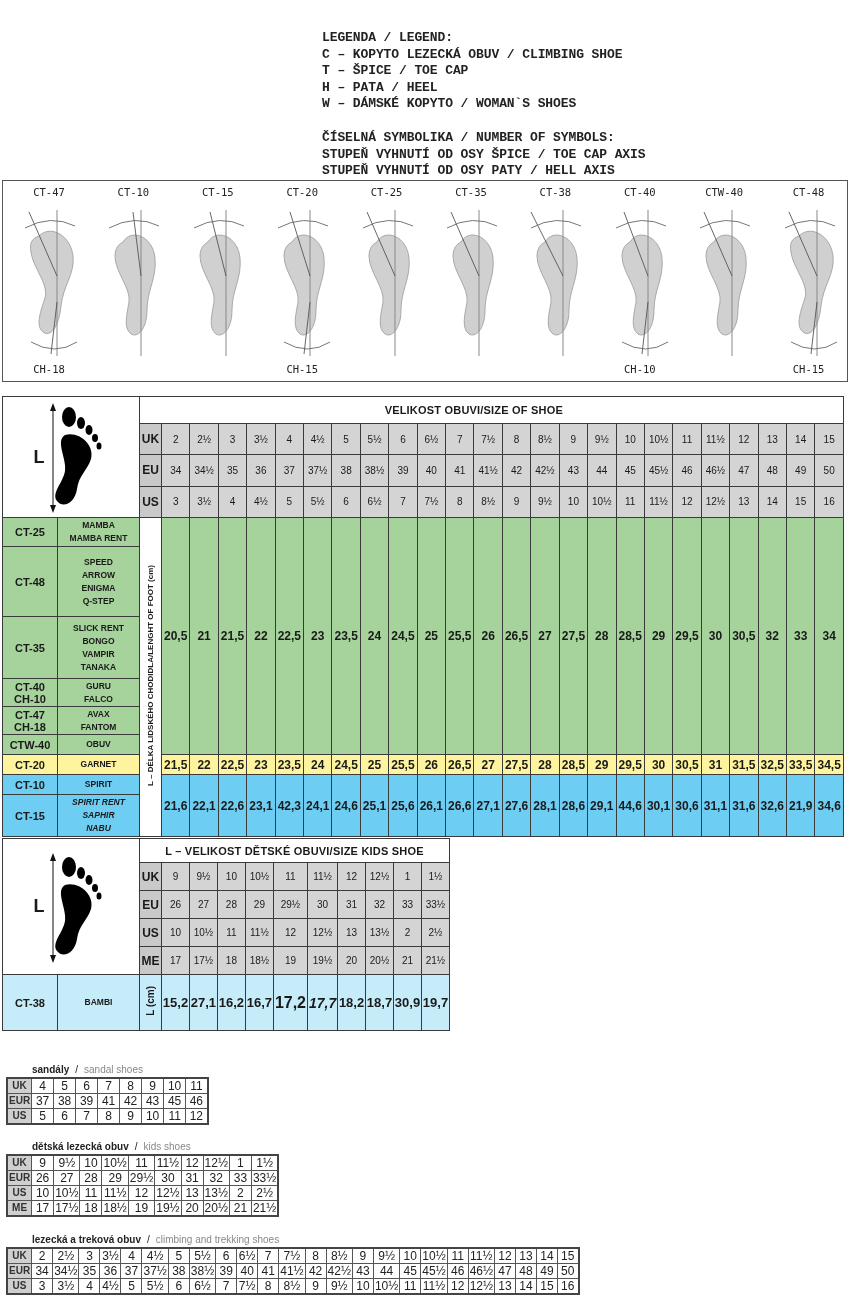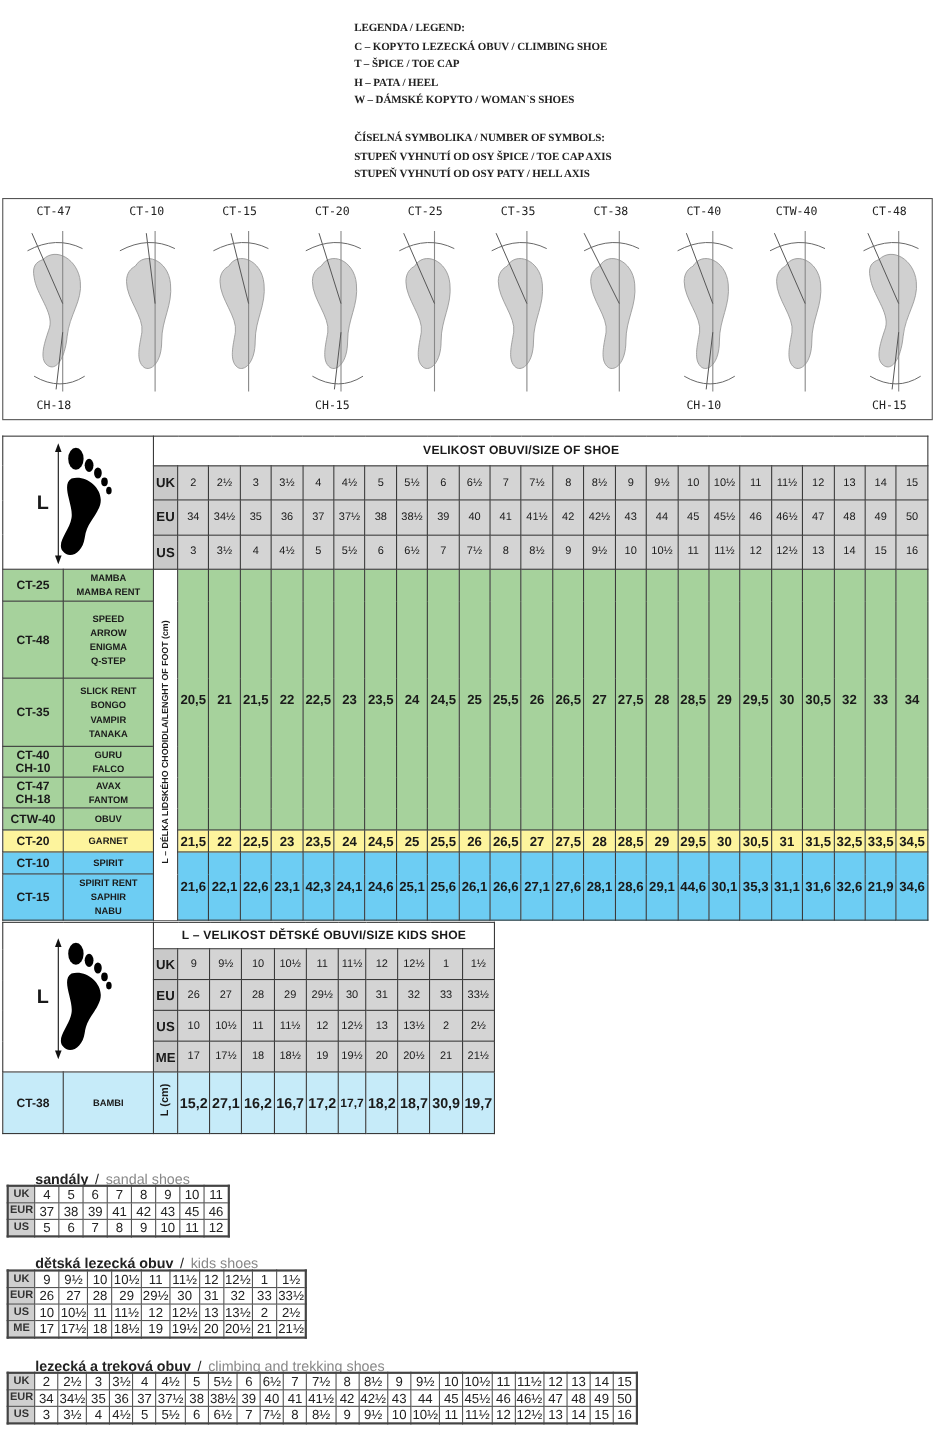--- a/index.html
+++ b/index.html
@@ -1,17 +1,17 @@
 <!DOCTYPE html>
 <html><head>
 <meta charset="utf-8">
 <style>
   * { box-sizing: border-box; }
   body { margin: 0; width: 850px; height: 1311px; background: #ffffff; font-family: "Liberation Sans", sans-serif; color: #1a1a1a; position: relative; overflow: hidden; }
-  .legend { position: absolute; left: 322px; top: 18px; font-family: Liberation Serif, serif; font-weight: bold; font-size: 10px; line-height: 16.6px; color: #222; letter-spacing: -0.1px; }
+  .legend { position: absolute; left: 322px; top: 30px; font-family: Liberation Mono, monospace; font-weight: bold; font-size: 13px; line-height: 16.6px; color: #222; letter-spacing: -0.1px; }
   .legend .gap { height: 17px; }
 
   
   .diagram { position: absolute; left: 2px; top: 180px; width: 846px; height: 202px; border: 1.5px solid #555; background: #fff; }
   .foot-cell { position: absolute; top: 0; width: 84px; height: 200px; }
   .foot-cell .ct { position: absolute; top: 5px; left: 0; width: 100%; text-align: center; font-family: "DejaVu Sans Mono", monospace; font-size: 10.5px; color: #222; }
   .foot-cell .ch { position: absolute; top: 182px; left: 0; width: 100%; text-align: center; font-family: "DejaVu Sans Mono", monospace; font-size: 10.5px; color: #222; }
   .foot-cell svg { position: absolute; left: 10px; top: 25px; }
 
   
@@ -30,21 +30,21 @@
   .lightblue { background: #c6ebf9; }
   .val { font-weight: bold; font-size: 12px; }
   .vert-cell { background: #fff; width: 22px; position: relative; }
   .vert-text { writing-mode: vertical-rl; transform: rotate(180deg); font-weight: bold; font-size: 8px; white-space: nowrap; display: inline-block; }
 
   .kids-table { position: absolute; left: 2px; top: 838px; width: 448px; }
   .kids-table td { border: 1px solid #3a3a3a; text-align: center; vertical-align: middle; padding: 0; }
   .kids-table .sz { height: 28px; }
 
   
-  .small-caption { position: absolute; font-size: 13px; color: #222; padding-left: 26px; }
+  .small-caption { position: absolute; font-size: 10px; color: #222; padding-left: 26px; }
   .small-caption b { font-weight: bold; }
   .small-caption .sep { margin: 0 6px; }
   .small-caption .en { color: #888; }
   .small-table { position: absolute; border: 2px solid #444; }
   .small-table td { border: 1px solid #555; text-align: center; padding: 0 1px; font-size: 12px; height: 15px; line-height: 14px; color: #222; background: #fff; }
   .small-table td.h { background: #cfcfcf; font-weight: bold; font-size: 10px; color: #333; width: 22px; }
 </style>
 </head>
 <body>
 
@@ -375,30 +375,30 @@
         <td rowspan="2" class="val blue">25,6</td>
         <td rowspan="2" class="val blue">26,1</td>
         <td rowspan="2" class="val blue">26,6</td>
         <td rowspan="2" class="val blue">27,1</td>
         <td rowspan="2" class="val blue">27,6</td>
         <td rowspan="2" class="val blue">28,1</td>
         <td rowspan="2" class="val blue">28,6</td>
         <td rowspan="2" class="val blue">29,1</td>
         <td rowspan="2" class="val blue">44,6</td>
         <td rowspan="2" class="val blue">30,1</td>
-        <td rowspan="2" class="val blue">35,3</td>
+        <td rowspan="2" class="val blue">30,6</td>
         <td rowspan="2" class="val blue">31,1</td>
         <td rowspan="2" class="val blue">31,6</td>
         <td rowspan="2" class="val blue">32,6</td>
         <td rowspan="2" class="val blue">21,9</td>
         <td rowspan="2" class="val blue">34,6</td>
       </tr>
       <tr style="height:42px">
         <td class="model-cell blue">CT-15</td>
-        <td class="name-cell blue" style="white-space:pre-line;">SPIRIT RENT
+        <td class="name-cell blue" style="white-space:pre-line;font-style:italic;">SPIRIT RENT
 SAPHIR
 NABU</td>
       </tr>
     </tbody>
   </table>
 
 <table class="kids-table" id="kidsTable">
     <tbody>
       <tr>
         <td rowspan="5" colspan="2" class="foot-icon-cell" style="width:137px;height:136px;">
@@ -472,22 +472,22 @@
         <td class="sz">21½</td>
       </tr>
       <tr style="height:56px">
         <td class="model-cell lightblue" style="width:55px;">CT-38</td>
         <td class="name-cell lightblue" style="width:82px;">BAMBI</td>
         <td class="lightblue" style="width:22px;"><span class="vert-text" style="font-size:10px;">L (cm)</span></td>
         <td class="val lightblue" style="font-size:13px;">15,2</td>
         <td class="val lightblue" style="font-size:13px;">27,1</td>
         <td class="val lightblue" style="font-size:13px;">16,2</td>
         <td class="val lightblue" style="font-size:13px;margin-top:25px;">16,7</td>
-        <td class="val lightblue" style="font-size:13px;margin-top:32px;">17,2</td>
-        <td class="val lightblue" style="font-size:11px;">17,7</td>
+        <td class="val lightblue" style="font-size:16px;margin-top:32px;">17,2</td>
+        <td class="val lightblue" style="font-size:14px;font-style:italic;">17,7</td>
         <td class="val lightblue" style="font-size:13px;">18,2</td>
         <td class="val lightblue" style="font-size:13px;">18,7</td>
         <td class="val lightblue" style="font-size:13px;">30,9</td>
         <td class="val lightblue" style="font-size:13px;">19,7</td>
       </tr>
     </tbody>
   </table>
 
 <div class="small-caption" style="left:6px; top:1064px;">
   <b>sandály</b><span class="sep">/</span><span class="en">sandal shoes</span>

